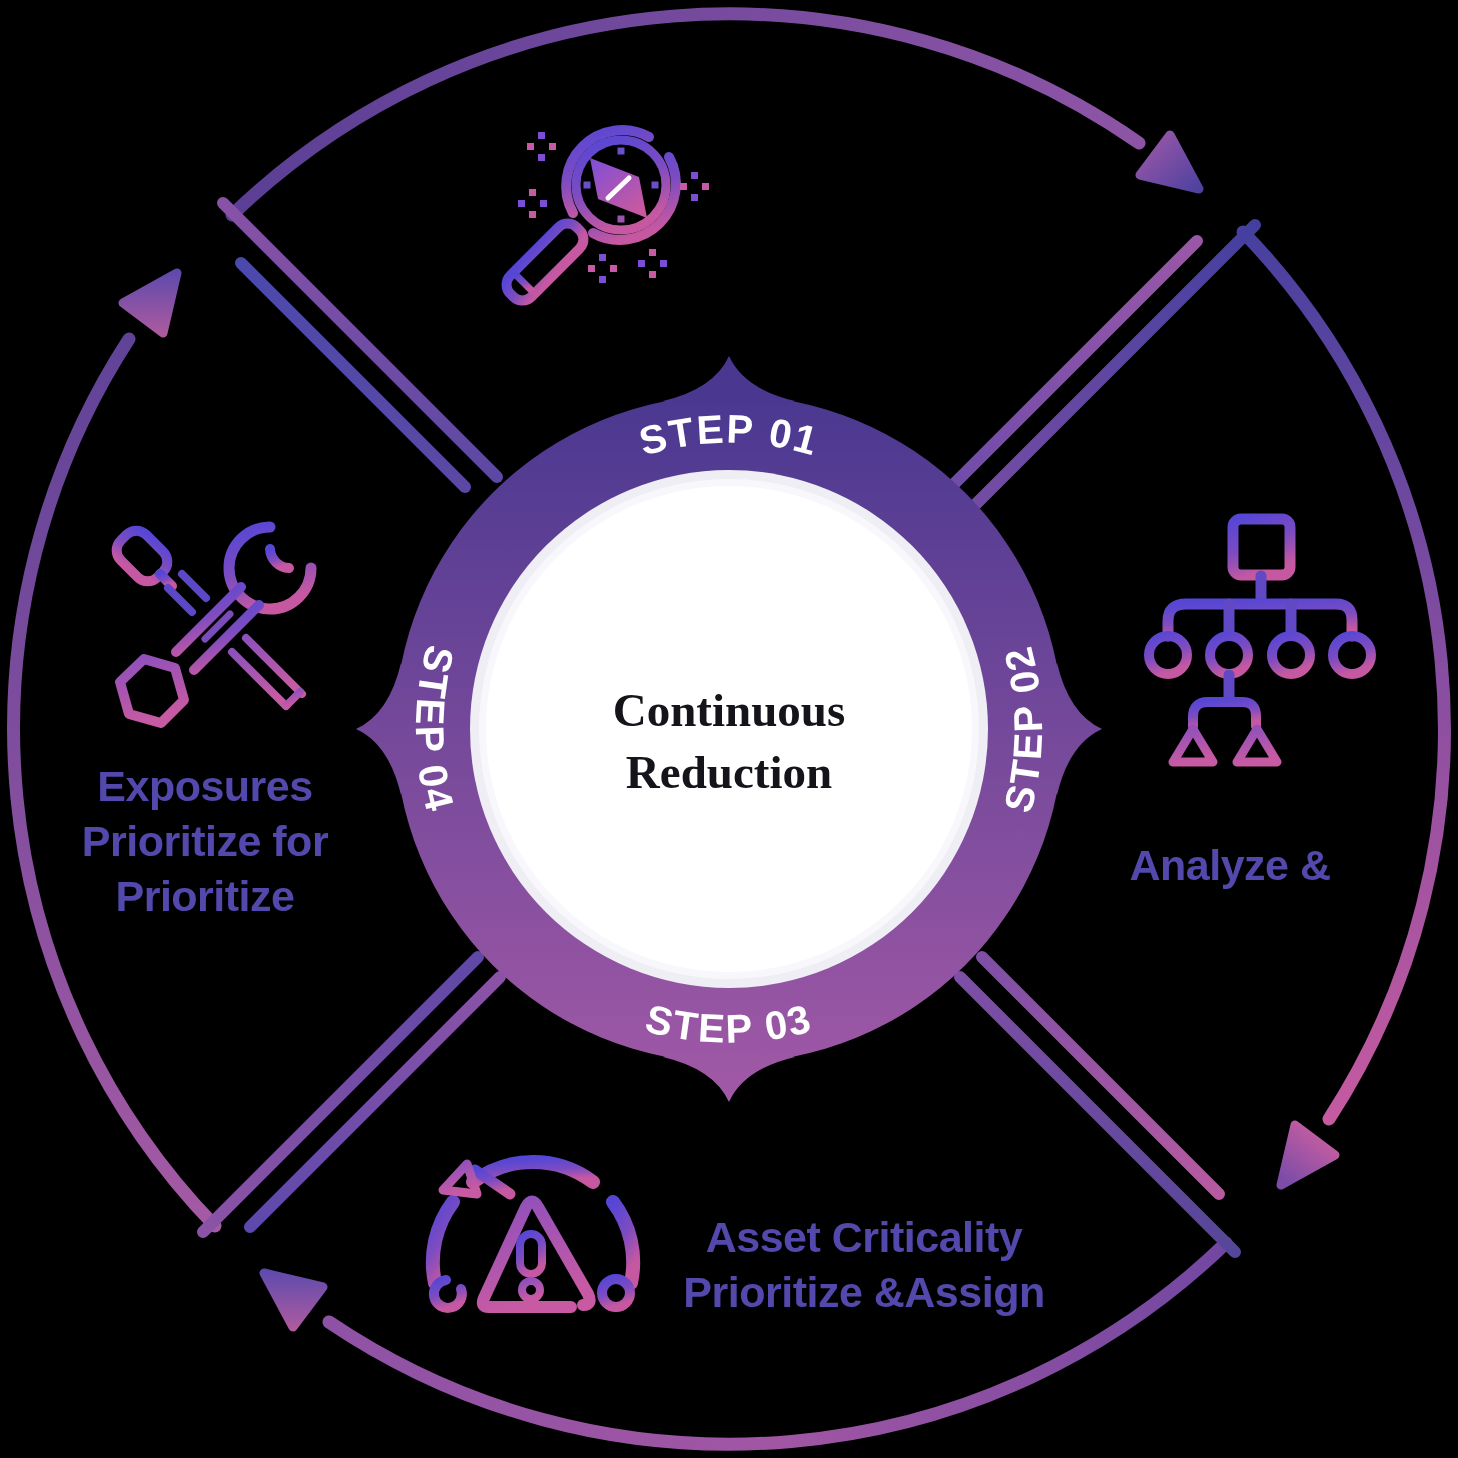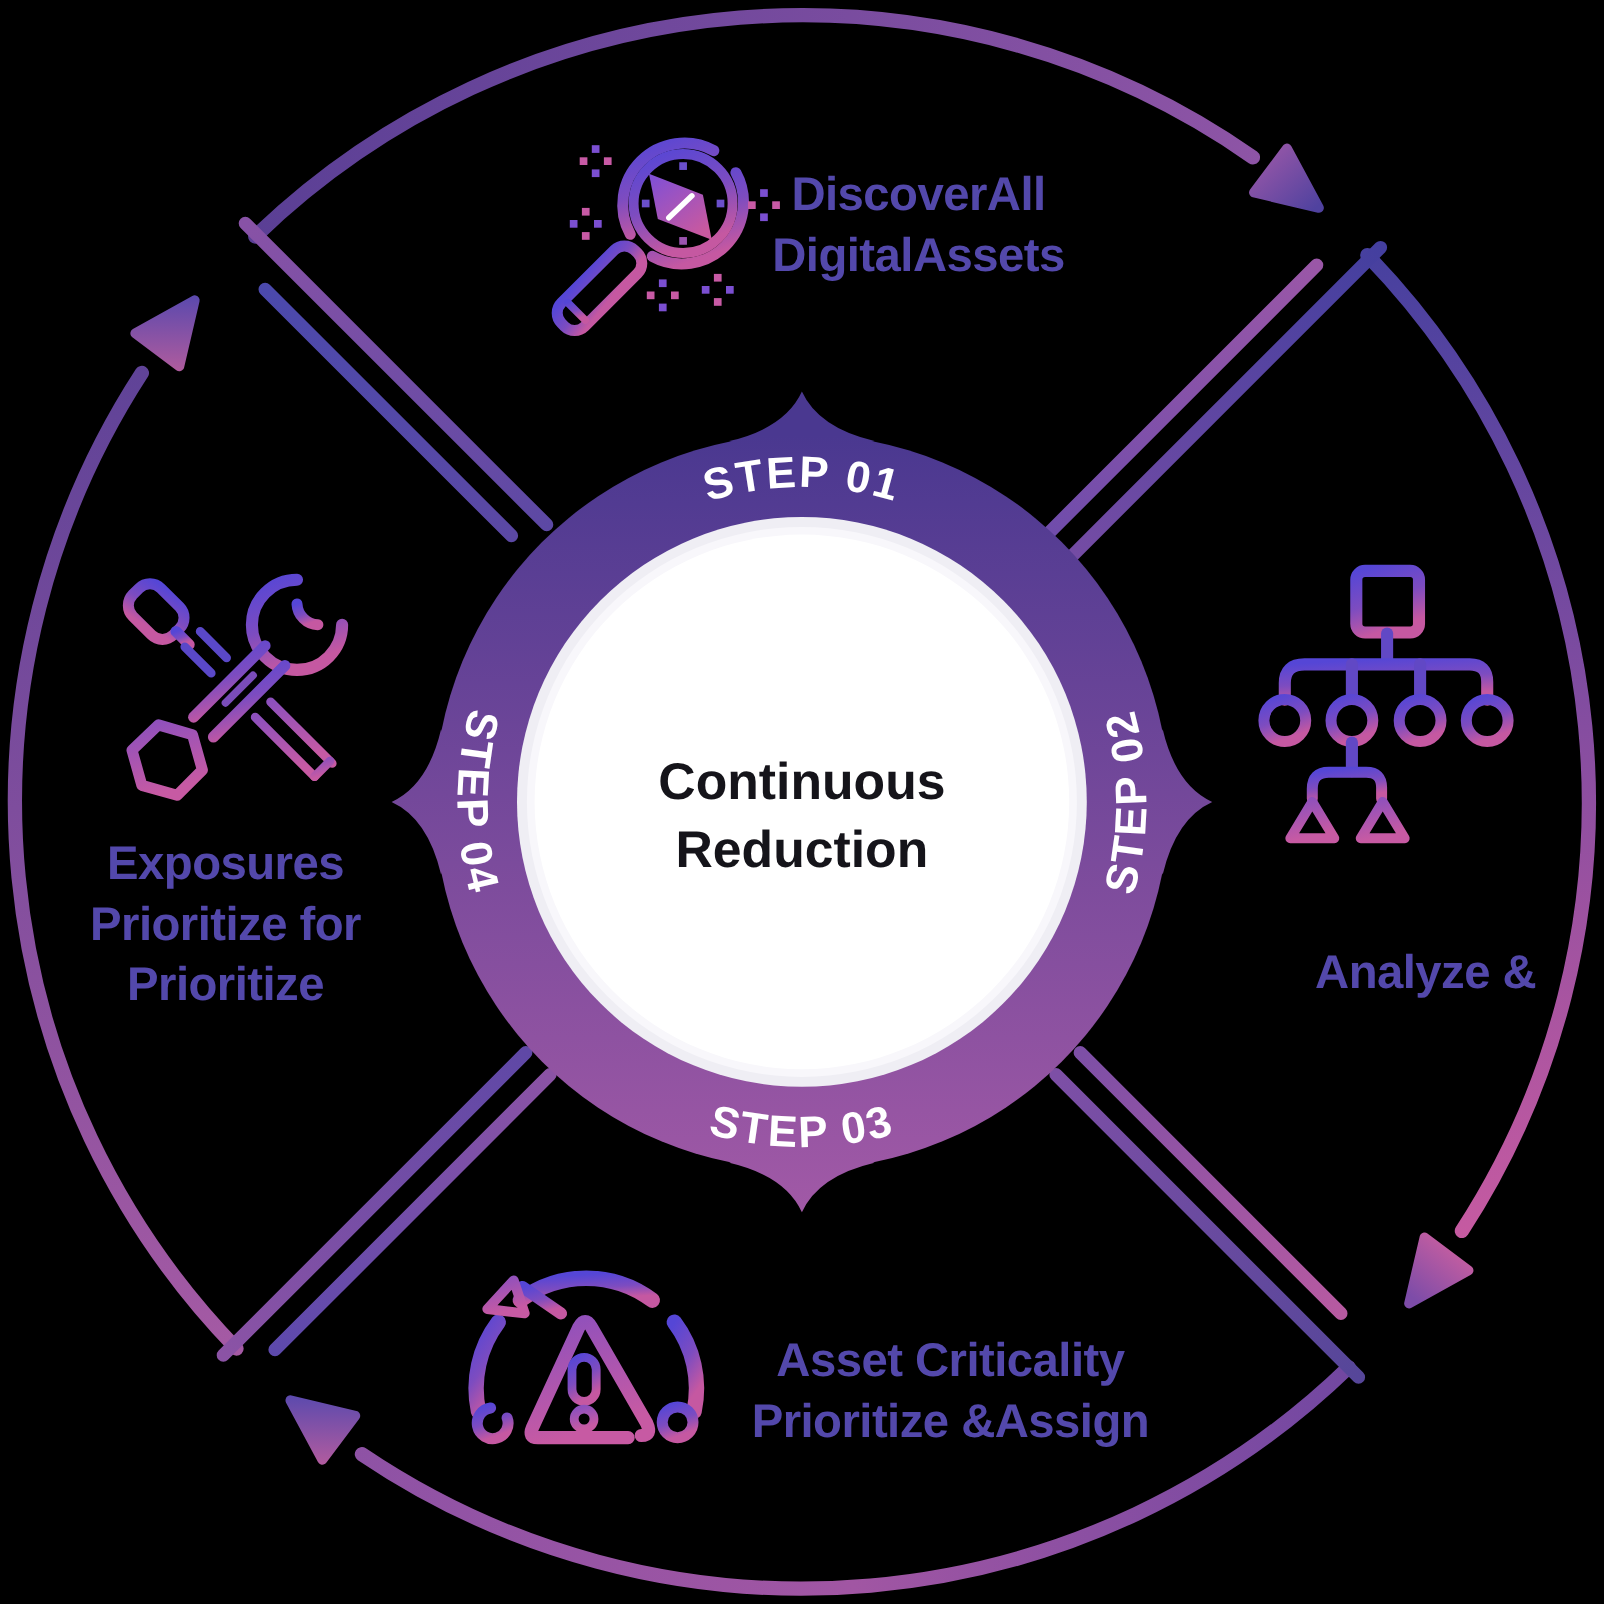--- a/index.html
+++ b/index.html
@@ -12,21 +12,21 @@
     position:absolute;transform:translate(-50%,-50%);
     text-align:center;font-weight:700;font-size:43px;line-height:55px;
     letter-spacing:-0.5px;color:#5348ab;white-space:nowrap;
   }
   .side-label span{display:block;}
   #center-title{
     position:absolute;left:729px;top:741px;transform:translate(-50%,-50%);
     text-align:center;font-weight:700;font-size:47px;line-height:62px;
     color:#15141a;white-space:nowrap;
   }
-  #center-title span{display:block;}
+  #center-title span{display:block;font-family:Liberation Serif, serif;}
   .step-badge-text{
     font-family:"Liberation Sans", sans-serif;
     font-weight:700;font-size:40px;letter-spacing:2px;fill:#ffffff;
   }
 </style>
 </head>
 <body>
 
 <div id="stage">
 
@@ -248,25 +248,21 @@
     <path d="M270,527 L270,549" stroke="url(#ig)" stroke-width="10"></path>
     <path d="M311,568 L289,568" stroke="url(#ig)" stroke-width="10"></path>
     <path d="M270,549 A20 20 0 0 0 289,568" stroke="url(#ig)" stroke-width="10"></path>
     <path d="M241,587 L176,652" stroke="url(#ig)" stroke-width="10"></path>
     <path d="M259,605 L194,670" stroke="url(#ig)" stroke-width="10"></path>
     <path d="M230,614 L205,639" stroke="#7a4cba" stroke-width="7"></path>
     <path d="M184,700 L161,723 L129,714 L120,682 L144,659 L175,668 Z" stroke="url(#igPink)" stroke-width="10"></path>
   </g>
 </svg>
 
-  <div class="side-label" style="left:835px;top:205px;">
-    <span>DiscoverAll</span>
-    <span>DigitalAssets</span>
-  </div>
-  <div class="side-label" style="left:1296px;top:865px;margin-top:20px;">
+  <div class="side-label" style="left:1230px;top:865px;">
     <span>Analyze &amp;</span>
   </div>
   <div class="side-label" style="left:864px;top:1265px;">
     <span>Asset Criticality</span>
     <span>Prioritize &amp;Assign</span>
   </div>
   <div class="side-label" style="left:205px;top:841px;">
     <span>Exposures</span>
     <span>Prioritize for</span>
     <span>Prioritize</span>

